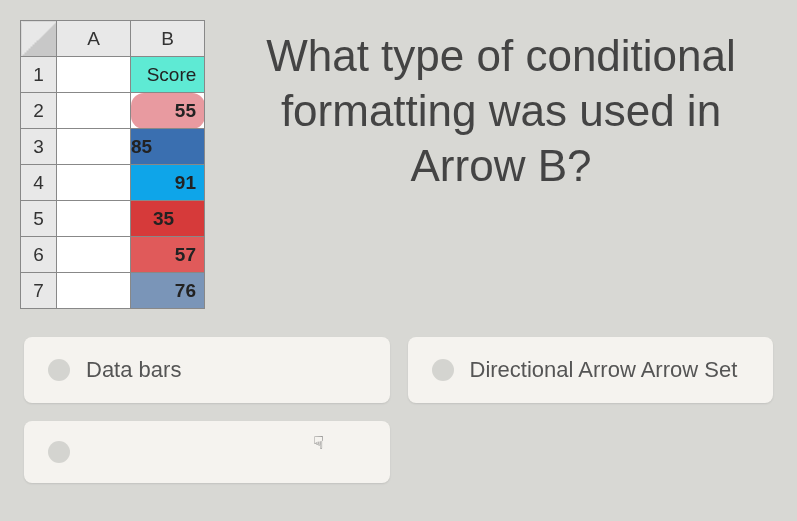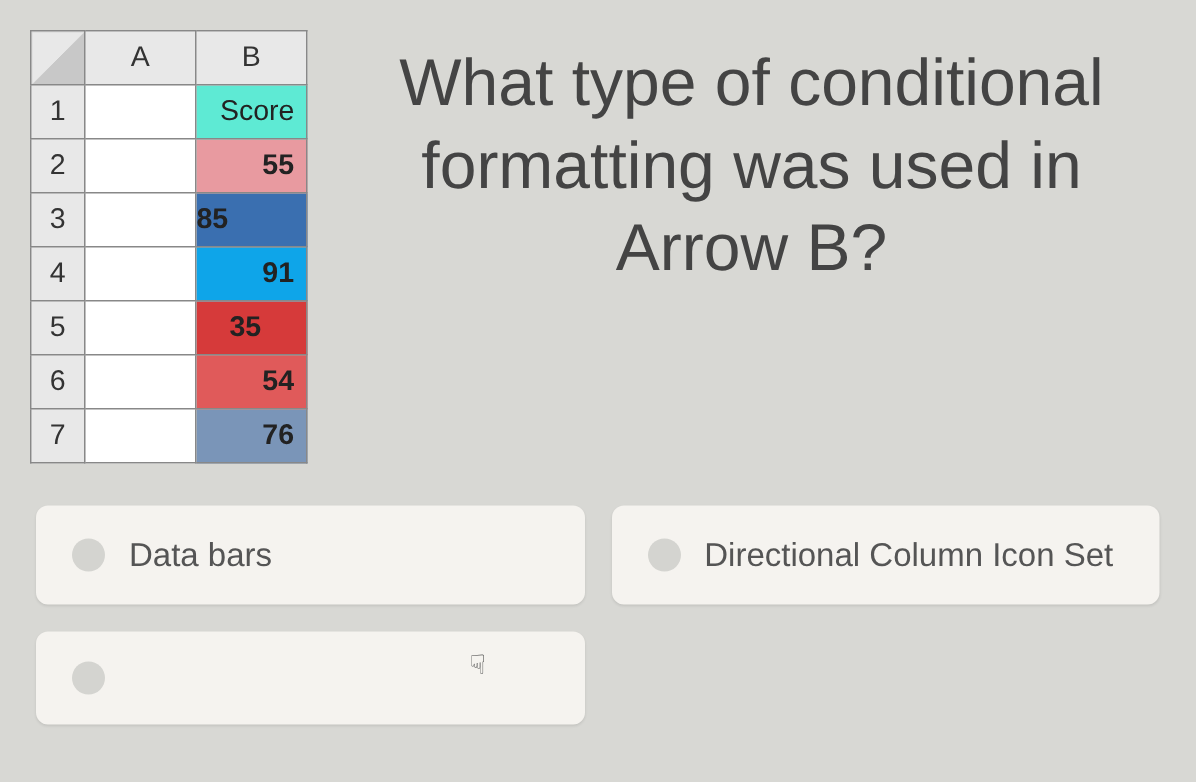--- a/index.html
+++ b/index.html
@@ -111,60 +111,60 @@
       <th class="colhead">B</th>
     </tr>
     <tr>
       <th class="rowhead">1</th>
       <td class="colA"></td>
       <td class="colB" style="background: #5eead4; text-align: center; padding-left: 8px; padding-right: 0px; font-weight: normal;">Score</td>
     </tr>
     <tr>
       <th class="rowhead">2</th>
       <td class="colA"></td>
-      <td class="colB" style="background: rgb(232, 154, 160); text-align: right;">55</td>
+      <td class="colB" style="background: rgb(232, 154, 160); text-align: right; border-radius: 13px;">55</td>
     </tr>
     <tr>
       <th class="rowhead">3</th>
       <td class="colA"></td>
       <td class="colB" style="background: rgb(58, 111, 176); text-align: left;">85</td>
     </tr>
     <tr>
       <th class="rowhead">4</th>
       <td class="colA"></td>
       <td class="colB" style="background: #0ea5e9; text-align: right;">91</td>
     </tr>
     <tr>
       <th class="rowhead">5</th>
       <td class="colA"></td>
       <td class="colB" style="background: rgb(214, 58, 58); text-align: center;">35</td>
     </tr>
     <tr>
       <th class="rowhead">6</th>
       <td class="colA"></td>
-      <td class="colB" style="background: rgb(224, 90, 90); text-align: right;">54</td>
+      <td class="colB" style="background: rgb(224, 90, 90); text-align: right;">57</td>
     </tr>
     <tr>
       <th class="rowhead">7</th>
       <td class="colA"></td>
       <td class="colB" style="background: rgb(122, 149, 184); text-align: right;">76</td>
     </tr>
   </tbody>
     </table>
 
   <div class="question">What type of conditional formatting was used in Arrow B?</div>
 </div>
 
 <div class="options">
   <div class="option">
     <div class="radio"></div>
     <span>Data bars</span>
   </div>
   <div class="option">
     <div class="radio"></div>
-    <span>Directional Column Icon Set</span>
+    <span>Directional Arrow Arrow Set</span>
   </div>
   <div class="option">
     <div class="radio"></div>
   </div>
 </div>
 
 <div class="cursor">☟</div>
 
 </body></html>

